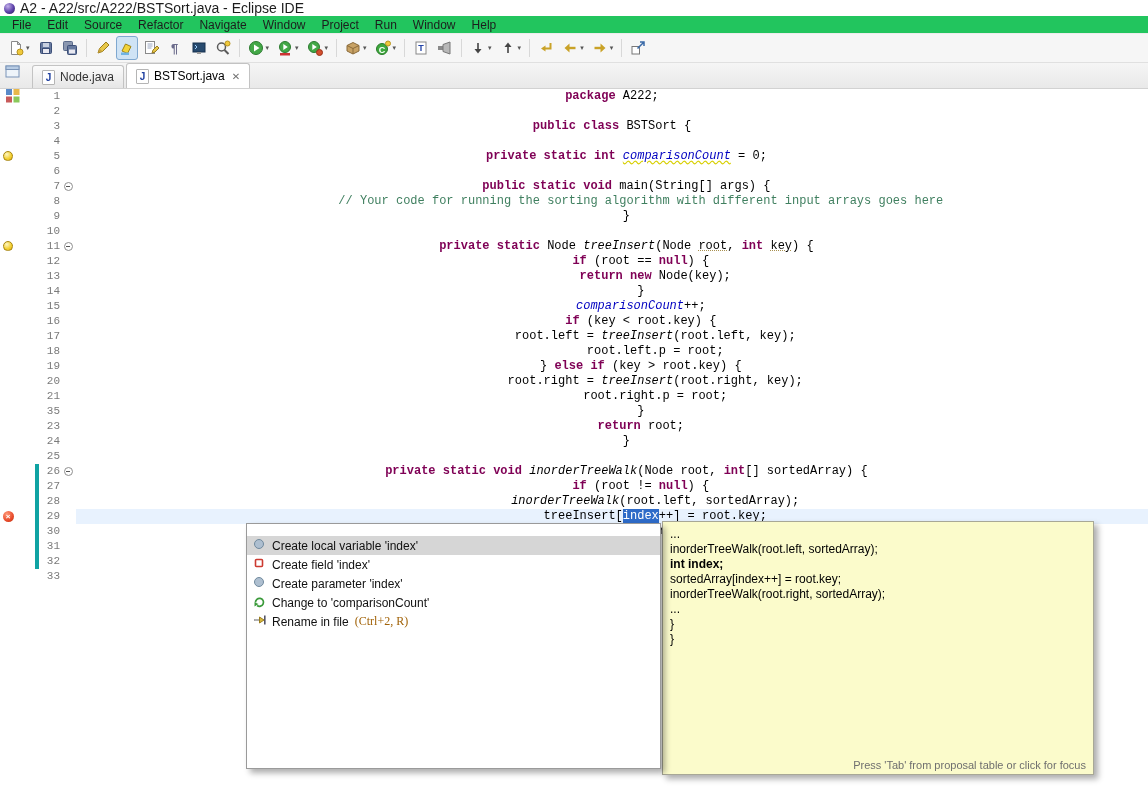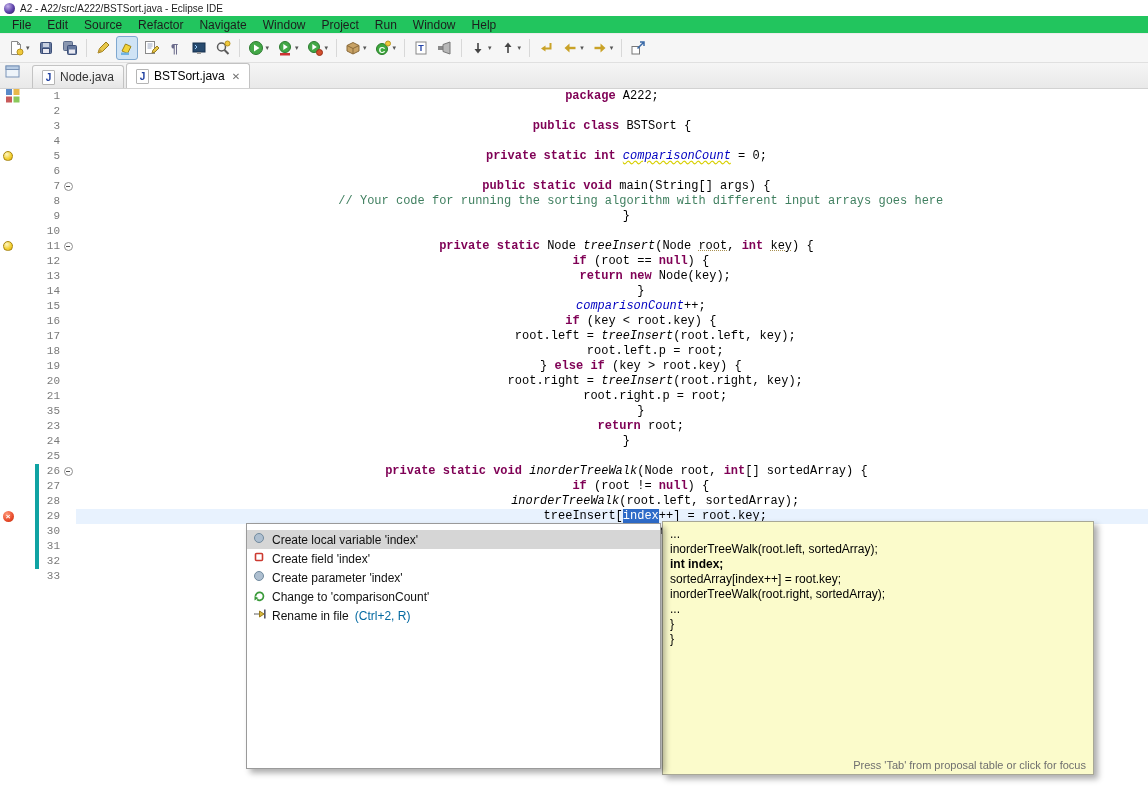--- a/index.html
+++ b/index.html
@@ -1,21 +1,21 @@
 <!DOCTYPE html>
 <html><head>
 <meta charset="utf-8">
 <style>
   * { box-sizing: border-box; margin: 0; padding: 0; }
   html,body { width:1148px; height:806px; overflow:hidden; background:#fff;
               font-family:"Liberation Sans", sans-serif; }
 
   
   .titlebar { height:16px; display:flex; align-items:center; gap:5px;
-              padding-left:4px; font-size:10px; color:#1d1d1d; background:#fff; }
+              padding-left:4px; font-size:14px; color:#1d1d1d; background:#fff; }
   .ecl-icon { width:11px; height:11px; border-radius:50%;
               background: radial-gradient(circle at 35% 30%, #c3b0ea, #5b3fa8 55%, #2a1d52); }
 
   
   .menubar { height:17px; display:flex; align-items:center; padding-left:4px;
              font-size:12px; color:#1d1d1d; background:#22c55e; }
   .menu-item { padding:1px 8px; cursor:default; }
 
   
   .toolbar { height:30px; background:#f6f6f6; border-top:1px solid #ececec;
@@ -79,24 +79,24 @@
   .fld { color:#0000c0; font-style:italic; }
   .fldw{ color:#0000c0; font-style:italic; text-decoration:underline wavy #d8cf00; }
   .mth { font-style:italic;margin-top:12px; }
   .ulw { text-decoration:underline dotted #a89050; }
   .sel { background:#2e6bc8; color:#fff; }
   .pl  { color:#000; }
 
   
   .qf { position:absolute; left:246px; top:523px; width:415px; height:246px;
         background:#fff; border:1px solid #9a9a9a; box-shadow:4px 4px 6px rgba(0,0,0,.32);
-        z-index:20; font-size:12px; color:#111; padding-top:6px; }
+        z-index:20; font-size:12px; color:#111; padding-top:12px; }
   .qf-item { height:19px; display:flex; align-items:center; gap:6px; padding-left:5px; }
   .qf-item.selected { background:#d6d6d6; }
-  .qf-hint { color:#0369a1; }
+  .qf-hint { color:#a16207;font-family:Liberation Serif, serif; }
 
   
   .pv { position:absolute; left:662px; top:521px; width:432px; height:254px;
         background:#fbfbcb; border:1px solid #a8a896; box-shadow:4px 4px 6px rgba(0,0,0,.32);
         z-index:19; font-size:12px; color:#000; padding:5px 7px; }
   .pv-line { height:15px; line-height:15px; white-space:pre; }
   .pv-line.bold { font-weight:bold; }
   .pv-footer { position:absolute; right:7px; bottom:3px; color:#6f6f6f; font-size:11px; }
 </style>
 </head>

